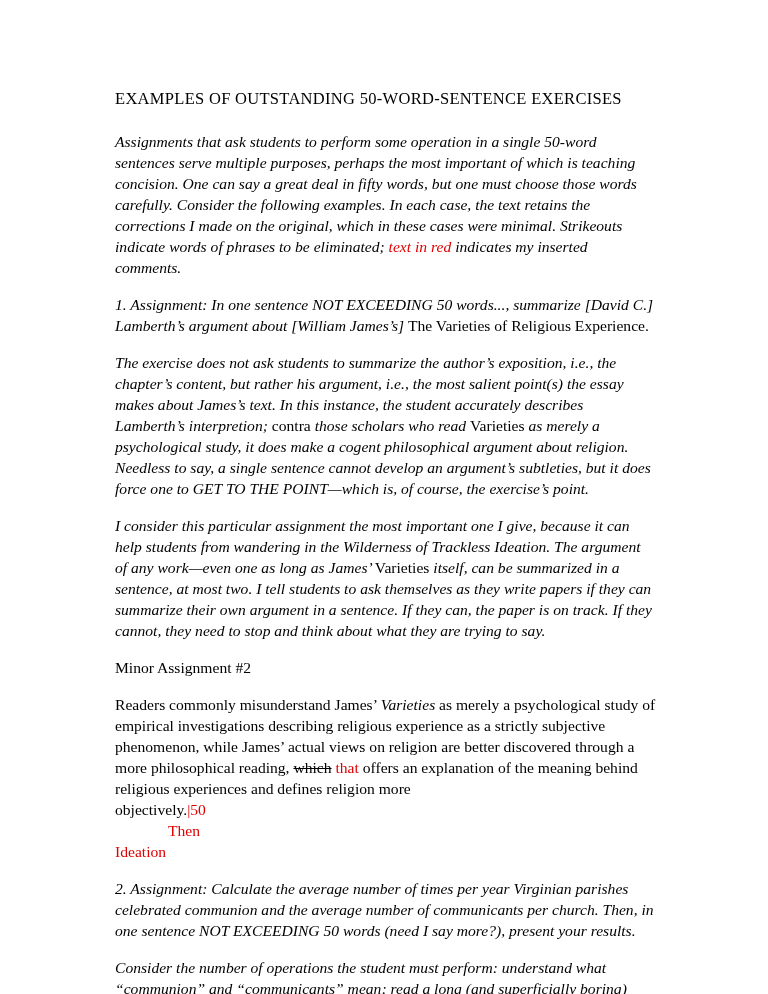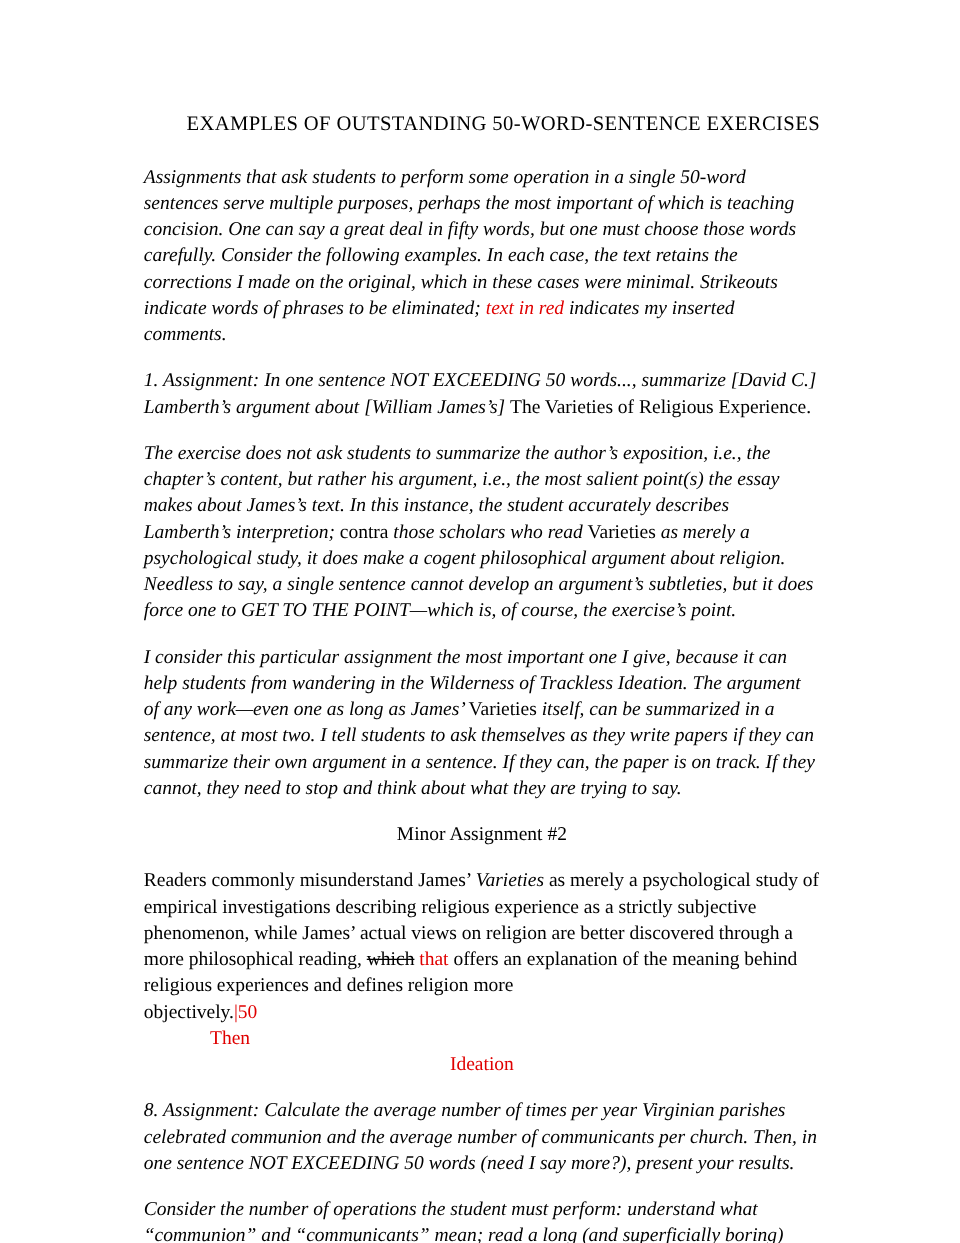--- a/index.html
+++ b/index.html
@@ -13,45 +13,45 @@
     font-family: "Liberation Serif", "DejaVu Serif", serif;
     font-size: 15.6px;
     line-height: 21px;
     color: #000000;
     overflow: hidden;
   }
   .doc-title {
     font-size: 16.5px;
     font-weight: normal;
     letter-spacing: 0.3px;
-    text-align: right;
+    text-align: left;
     margin: 0 0 22px 0;
     line-height: 21px;
   }
   .para {
     margin: 0 0 16px 0;
     white-space: pre-wrap;
   }
   .para.tight { margin-bottom: 0; }
-  .para.center { text-align: center; }
+  .para.center { }
   .it { font-style: italic; text-align: center; }
   .red { color: var(--red-annotation, #e00000); }
   .strike { text-decoration: line-through; }
 </style>
 </head>
 <body>
 
 <div class="page">
   <h1 class="doc-title">EXAMPLES OF OUTSTANDING 50-WORD-SENTENCE EXERCISES</h1>
   <div id="doc-body">
       <p class="para"><span class="it">Assignments that ask students to perform some operation in a single 50-word sentences serve multiple purposes, perhaps the most important of which is teaching concision. One can say a great deal in fifty words, but one must choose those words carefully. Consider the following examples. In each case, the text retains the corrections I made on the original, which in these cases were minimal. Strikeouts indicate words of phrases to be eliminated; </span><span class="it red">text in red</span><span class="it"> indicates my inserted comments.</span></p>
       <p class="para"><span class="it">1. Assignment: In one sentence NOT EXCEEDING 50 words..., summarize [David C.] Lamberth’s argument about [William James’s] </span><span class="">The Varieties of Religious Experience.</span></p>
       <p class="para"><span class="it">The exercise does not ask students to summarize the author’s exposition, i.e., the chapter’s content, but rather his argument, i.e., the most salient point(s) the essay makes about James’s text. In this instance, the student accurately describes Lamberth’s interpretion; </span><span class="">contra</span><span class="it"> those scholars who read </span><span class="">Varieties</span><span class="it"> as merely a psychological study, it does make a cogent philosophical argument about religion. Needless to say, a single sentence cannot develop an argument’s subtleties, but it does force one to GET TO THE POINT—which is, of course, the exercise’s point.</span></p>
       <p class="para"><span class="it">I consider this particular assignment the most important one I give, because it can help students from wandering in the Wilderness of Trackless Ideation. The argument of any work—even one as long as James’ </span><span class="">Varieties</span><span class="it"> itself, can be summarized in a sentence, at most two. I tell students to ask themselves as they write papers if they can summarize their own argument in a sentence. If they can, the paper is on track. If they cannot, they need to stop and think about what they are trying to say.</span></p>
       <p class="para center"><span class="">Minor Assignment #2</span></p>
       <p class="para tight"><span class="">Readers commonly misunderstand James’ </span><span class="it">Varieties</span><span class=""> as merely a psychological study of empirical investigations describing religious experience as a strictly subjective phenomenon, while James’ actual views on religion are better discovered through a more philosophical reading, </span><span class="strike">which</span><span class=""> </span><span class="red">that</span><span class=""> offers an explanation of the meaning behind religious experiences and defines religion more
 objectively.</span><span class="red">|50</span></p>
       <p class="para tight" style="padding-left: 53px;"><span class="red">Then</span></p>
       <p class="para center"><span class="red">Ideation</span></p>
-      <p class="para"><span class="it">8. Assignment: Calculate the average number of times per year Virginian parishes celebrated communion and the average number of communicants per church. Then, in one sentence NOT EXCEEDING 50 words (need I say more?), present your results.</span></p>
+      <p class="para"><span class="it">2. Assignment: Calculate the average number of times per year Virginian parishes celebrated communion and the average number of communicants per church. Then, in one sentence NOT EXCEEDING 50 words (need I say more?), present your results.</span></p>
       <p class="para"><span class="it">Consider the number of operations the student must perform: understand what “communion” and “communicants” mean; read a long (and superficially boring) series of reports to aggregate the data; perform the calculations; and present the results both intelligently and concisely. This exercise combines research and writing skills.</span></p>
     </div>
 </div>
 
 </body></html>

